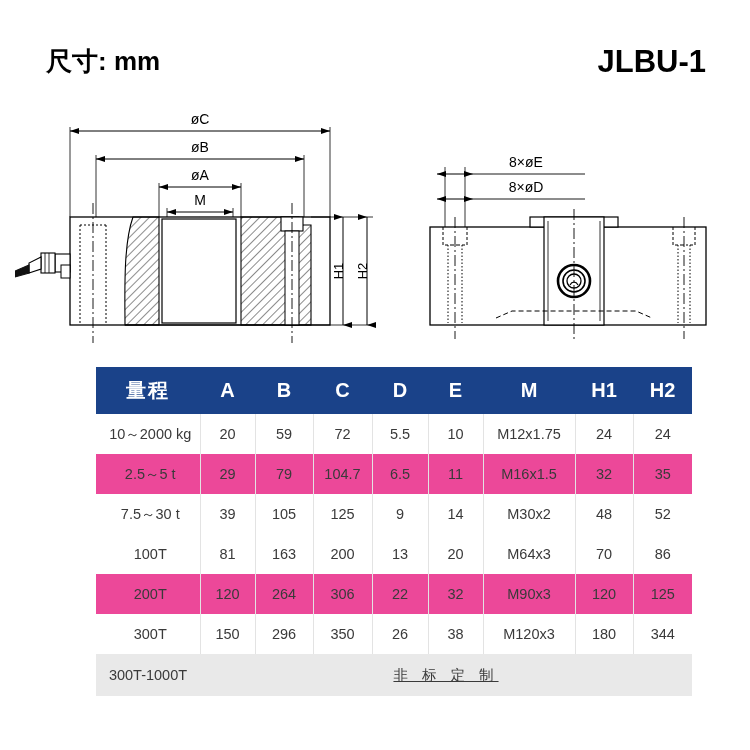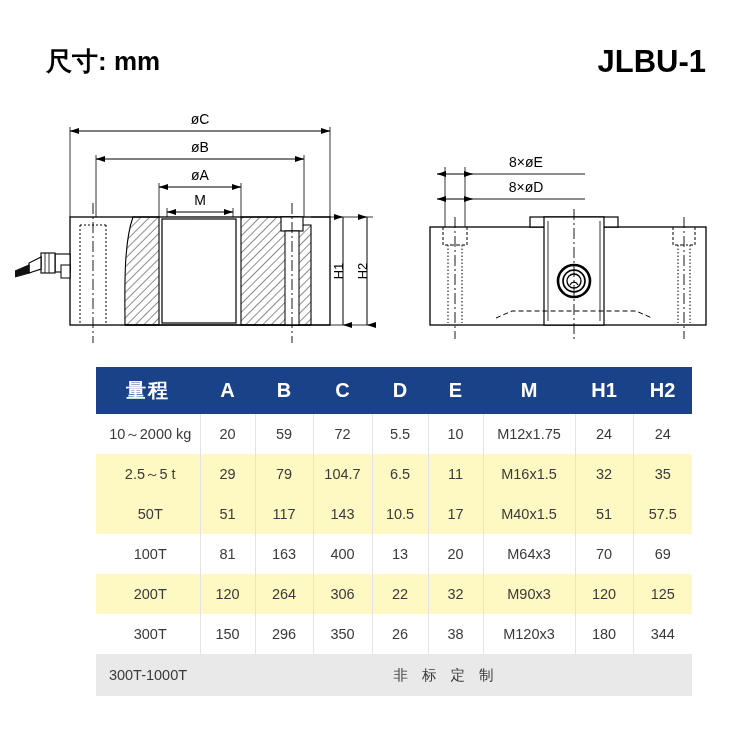--- a/index.html
+++ b/index.html
@@ -86,31 +86,32 @@
     font-size: 14.5px;
     color: #3a3a3a;
     white-space: nowrap;
   }
   table.spec tbody td:last-child { border-right: none; }
   table.spec tbody td.range-cell {
     text-align: center;
     padding-left: 11px;
     font-size: 14.5px;
   }
-  table.spec tbody tr.alt td { background: #fef9c3; }
+  table.spec tbody tr.alt td { background: #ec4899; }
   table.spec tbody tr.plain td { background: #ffffff; }
   table.spec tbody tr.custom-row td {
     background: #e9e9e9;
     height: 42px;
     border-right: none;
   }
   .custom-note {
     letter-spacing: 5px;
     font-size: 15px;
     color: #3a3a3a;
+    text-decoration: underline;
   }
   .custom-left {
     text-align: left;
     padding-left: 11px;
     margin-top: 48px;
   }
 </style>
 </head>
 <body>
 
@@ -309,43 +310,43 @@
           <td>29</td>
           <td>79</td>
           <td>104.7</td>
           <td>6.5</td>
           <td>11</td>
           <td>M16x1.5</td>
           <td>32</td>
           <td>35</td>
         </tr>
 
-
-        <tr class="alt">
-          <td class="range-cell">50T</td>
-          <td>51</td>
-          <td>117</td>
-          <td>143</td>
-          <td>10.5</td>
-          <td>17</td>
-          <td>M40x1.5</td>
-          <td>51</td>
-          <td>57.5</td>
-        </tr>
+        <tr class="plain">
+          <td class="range-cell">7.5～30 t</td>
+          <td>39</td>
+          <td>105</td>
+          <td>125</td>
+          <td>9</td>
+          <td>14</td>
+          <td>M30x2</td>
+          <td>48</td>
+          <td>52</td>
+        </tr>
+
 
         <tr class="plain">
           <td class="range-cell">100T</td>
           <td>81</td>
           <td>163</td>
-          <td>400</td>
+          <td>200</td>
           <td>13</td>
           <td>20</td>
           <td>M64x3</td>
           <td>70</td>
-          <td>69</td>
+          <td>86</td>
         </tr>
 
         <tr class="alt">
           <td class="range-cell">200T</td>
           <td>120</td>
           <td>264</td>
           <td>306</td>
           <td>22</td>
           <td>32</td>
           <td>M90x3</td>

